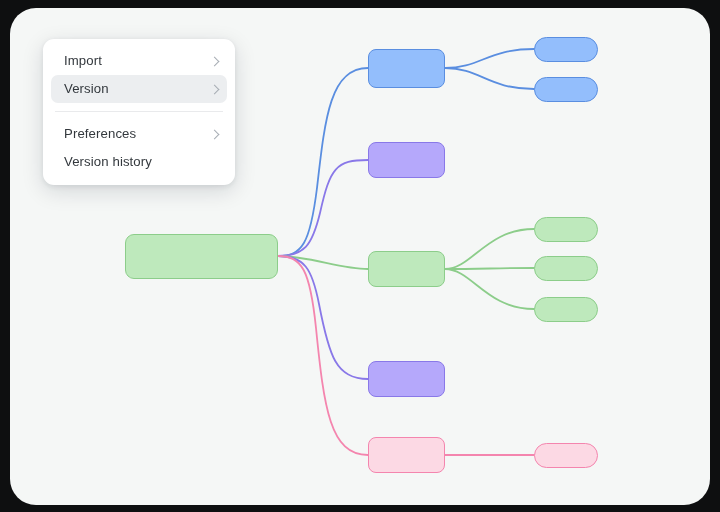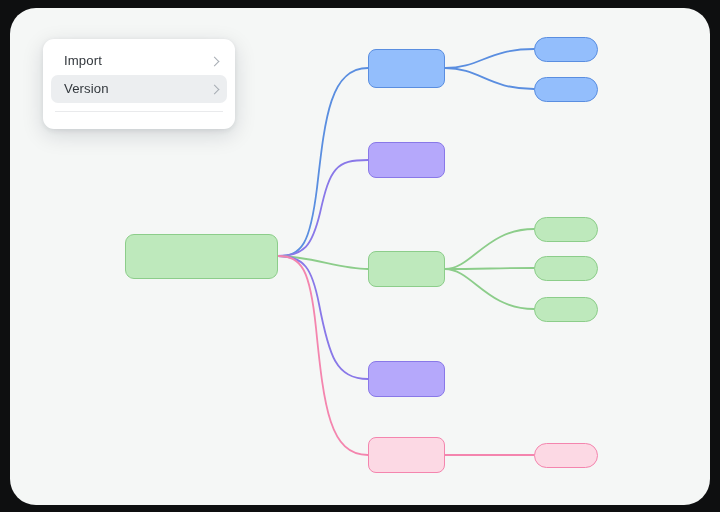--- a/index.html
+++ b/index.html
@@ -153,17 +153,24 @@
       <div id="menu-items">
           <div class="menu-item">
             <span class="menu-label">Import</span>
             <span class="chev"></span>
           </div>
           <div class="menu-item highlight">
             <span class="menu-label">Version</span>
             <span class="chev"></span>
           </div>
           <div class="menu-sep"></div>
+          <div class="menu-item">
+            <span class="menu-label">Preferences</span>
+            <span class="chev"></span>
+          </div>
+          <div class="menu-item">
+            <span class="menu-label">Version history</span>
+          </div>
         </div>
     </div>
 
   </div>
 </div>
 
 </body></html>

